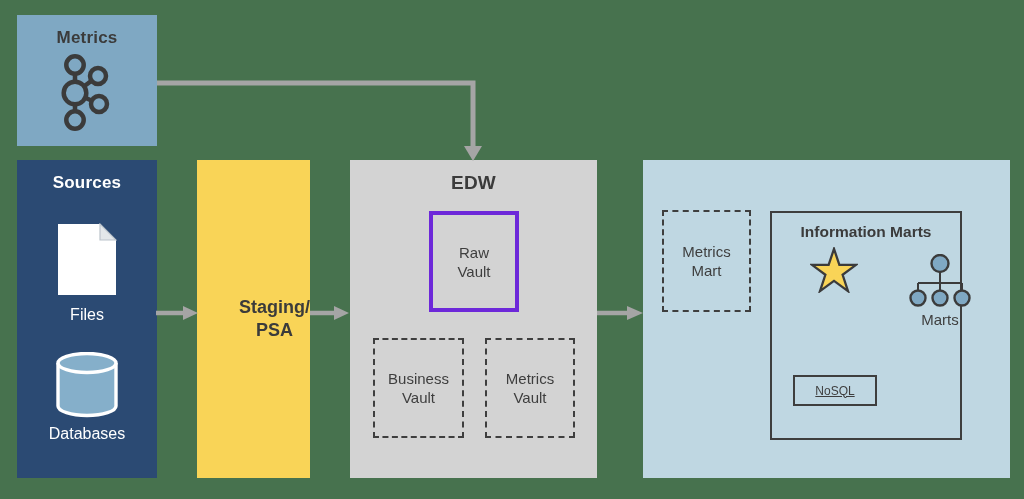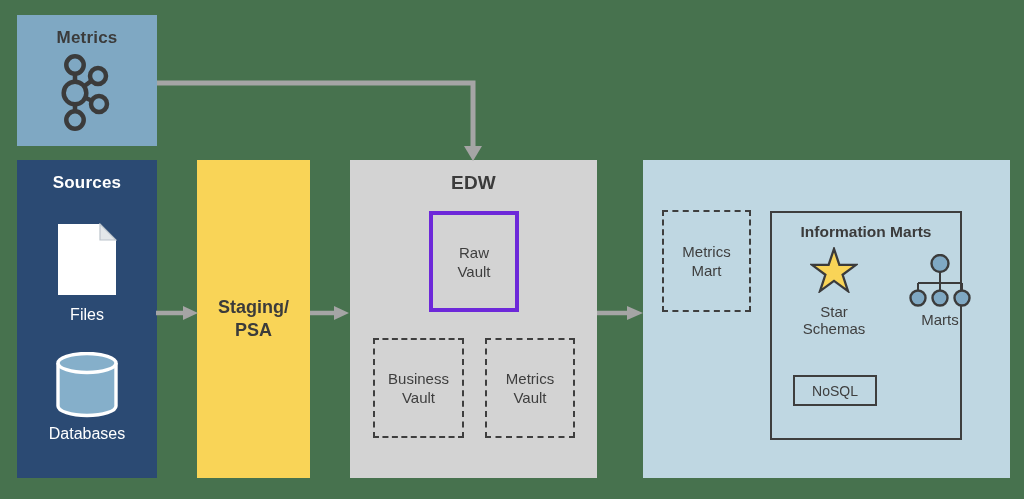--- a/index.html
+++ b/index.html
@@ -2,21 +2,21 @@
 <html><head>
 <meta charset="utf-8">
 <style>
   * { margin:0; padding:0; box-sizing:border-box; }
   body { background:#47724E; font-family:"Liberation Sans", sans-serif; }
   .canvas { position:relative; width:1024px; height:499px; background:#47724E; overflow:hidden; }
 
   .box { position:absolute; }
   .streams  { left:17px;  top:15px;  width:140px; height:131px; background:#7FA8C3; display:flex; flex-direction:column; align-items:center; }
   .sources  { left:17px;  top:160px; width:140px; height:318px; background:#2B4A73; display:flex; flex-direction:column; align-items:center; }
-  .staging  { left:197px; top:160px; width:113px; height:318px; background:#F9D457; display:flex; align-items:center; justify-content:center; }
+  .staging  { left:197px; top:160px; width:113px; height:318px; background:#F9D457; display:flex; align-items:center; justify-content:flex-end; }
   .edw      { left:350px; top:160px; width:247px; height:318px; background:#D3D3D3; }
   .delivery { left:643px; top:160px; width:367px; height:318px; background:#BFD7E2; }
 
   .box-title { font-weight:bold; font-size:17px; letter-spacing:0.2px; }
   .dark-text { color:#3B3B3B; }
   .light-text { color:#FFFFFF; }
   .streams .box-title { margin-top:13px; }
   .sources .box-title { margin-top:13px; }
 
   .kafka-svg { margin-top:3px; }
@@ -47,21 +47,21 @@
   .marts-title { position:absolute; top:10px; left:0; width:100%; text-align:center; font-weight:bold; font-size:15.5px; color:#3B3B3B; }
   .mart-item { position:absolute; display:flex; flex-direction:column; align-items:center; text-align:center; }
   .mart-label { font-size:15px; line-height:17px; color:#3E3E3E; }
   .star-item   { left:18px;  top:34px;  width:88px; }
   .star-item .mart-label { margin-top:10px; }
   .graph-item  { left:124px; top:41px;  width:88px; }
   .graph-item .mart-label { margin-top:4px; }
   .search-item { left:115px; top:122px; width:88px; }
   .search-item .mart-label { margin-top:10px; }
   .nosql { position:absolute; left:21px; top:162px; width:84px; height:31px; border:2px solid #3E3E3E;
-           display:flex; align-items:center; justify-content:center; font-size:14px; color:#3E3E3E; }
+           display:flex; align-items:center; justify-content:center; font-size:12px; color:#3E3E3E;text-decoration:underline; }
 
   .arrows { position:absolute; left:0; top:0; pointer-events:none; }
 </style>
 </head>
 <body>
 
 <div class="canvas">
 
   <div class="box streams">
     <div class="box-title dark-text">Metrics</div>
@@ -113,22 +113,20 @@
     <div class="vault dashed metrics-mart two-line">Metrics
 Mart</div>
 
     <div class="marts">
       <div class="marts-title">Information Marts</div>
 
       <div class="mart-item star-item">
         <svg width="48" height="46" viewBox="0 0 50 48">
           <path d="M25 2 L30.6 18.6 L48 18.6 L34 29 L39.6 46 L25 35.4 L10.4 46 L16 29 L2 18.6 L19.4 18.6 Z" fill="#F9D457" stroke="#3B3B3B" stroke-width="2.4" stroke-linejoin="miter"></path>
         </svg>
-        <div class="mart-label two-line">Star
-Schemas</div>
       </div>
 
       <div class="mart-item graph-item">
         <svg width="62" height="53" viewBox="0 0 62 53">
           <g stroke="#3B3B3B" stroke-width="2">
             <line x1="31" y1="18" x2="31" y2="29"></line>
             <line x1="9" y1="29" x2="53" y2="29"></line>
             <line x1="9" y1="29" x2="9" y2="37"></line>
             <line x1="31" y1="29" x2="31" y2="37"></line>
             <line x1="53" y1="29" x2="53" y2="37"></line>

